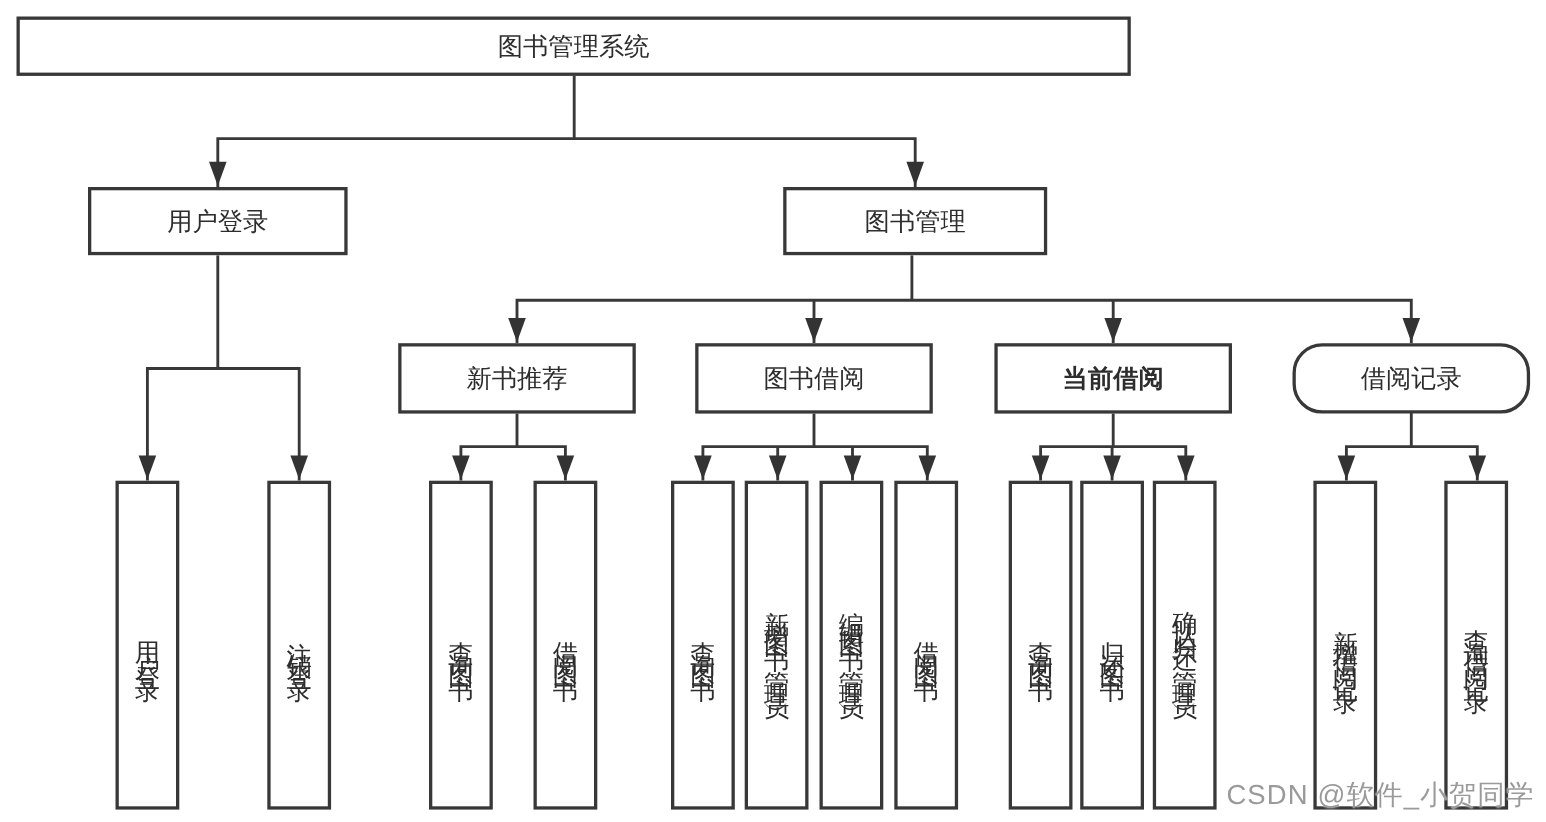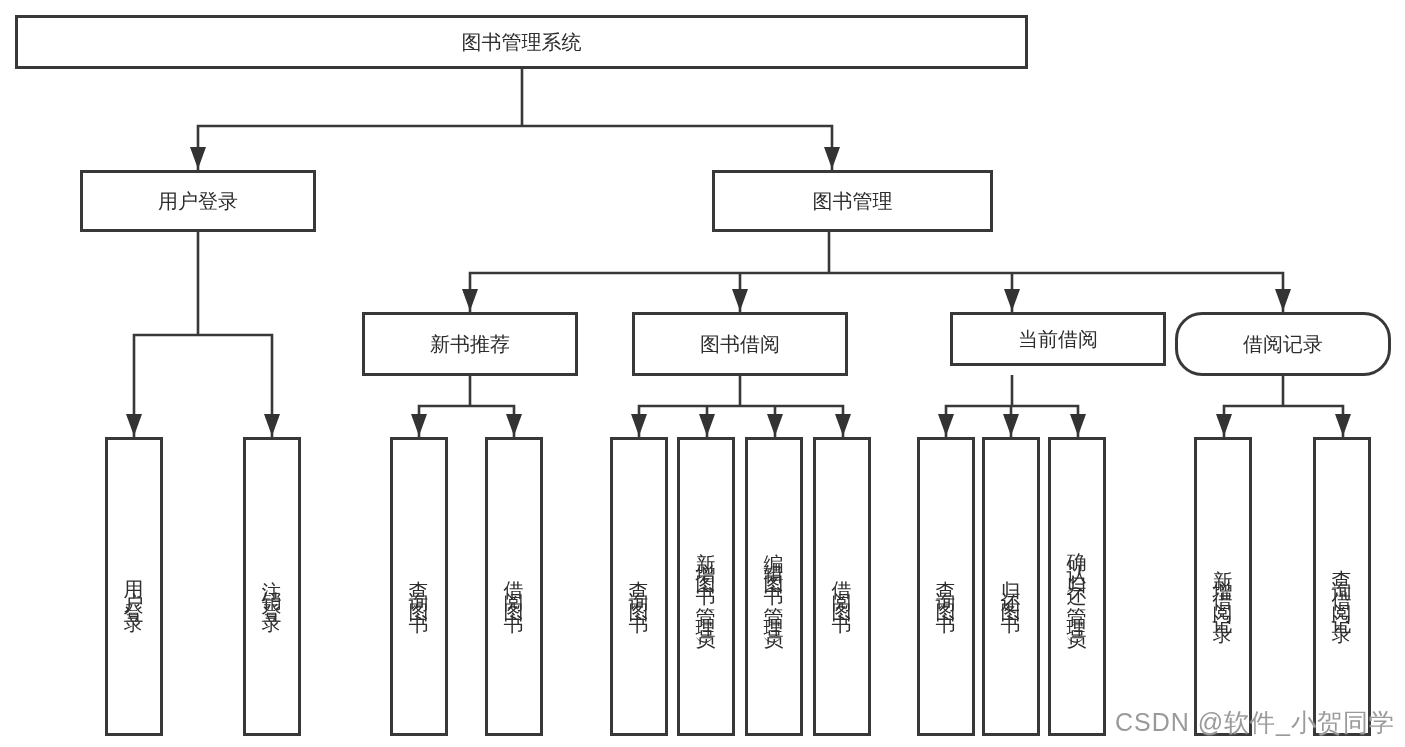--- a/index.html
+++ b/index.html
@@ -17,21 +17,21 @@
     width: 1405px; height: 747px;
   }
   .box {
     position: absolute;
     box-sizing: border-box;
     border: 3px solid #383838;
     background: #ffffff;
     display: flex;
     align-items: center;
     justify-content: center;
-    font-size: 20px;
+    font-size: 23px;
     color: #2d2d2d;
     text-align: center;
     z-index: 2;
   }
   .vbox {
     top: 437px;
     width: 58px;
     height: 299px;
   }
   .vbox span {
@@ -97,31 +97,31 @@
     </g>
   </svg>
 
   <div class="box" style="left:15px; top:15px; width:1013px; height:54px;">
     <span>图书管理系统</span>
   </div>
 
   <div class="box" style="left:80px; top:170px; width:236px; height:62px;">
     <span>用户登录</span>
   </div>
-  <div class="box" style="left:712px; top:170px; width:281px; height:62px;">
+  <div class="box" style="left:712px; top:170px; width:240px; height:62px;">
     <span>图书管理</span>
   </div>
 
   <div class="box" style="left:362px; top:312px; width:216px; height:64px;">
     <span>新书推荐</span>
   </div>
   <div class="box" style="left:632px; top:312px; width:216px; height:64px;">
     <span>图书借阅</span>
   </div>
-  <div class="box" style="left:950px; top:312px; width:216px; height:54px;">
+  <div class="box" style="left:904px; top:312px; width:216px; height:64px;font-weight:bold;">
     <span>当前借阅</span>
   </div>
   <div class="box" style="left:1175px; top:312px; width:216px; height:64px;border-radius:27px;">
     <span>借阅记录</span>
   </div>
 
   <div class="box vbox" style="left:105px;">
     <span>用户登录</span>
   </div>
   <div class="box vbox" style="left:243px;">

